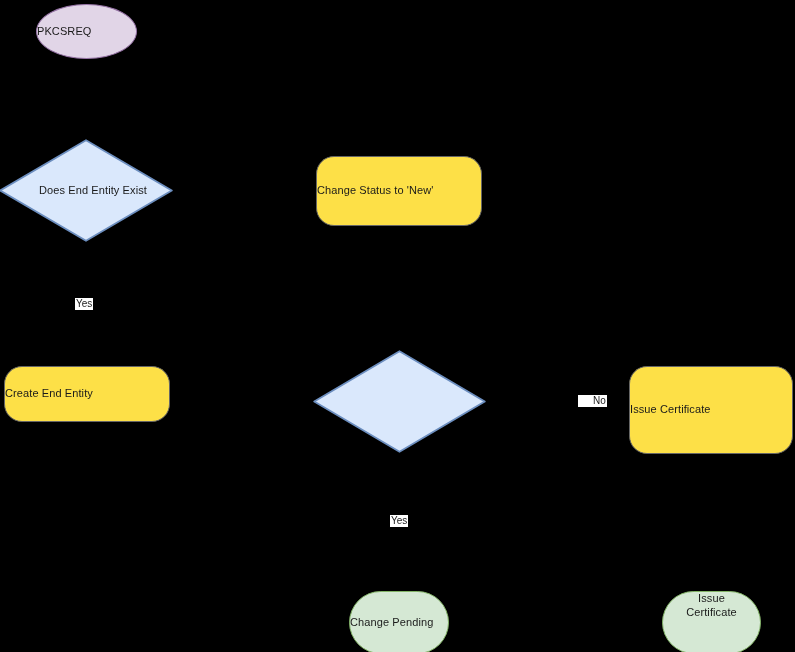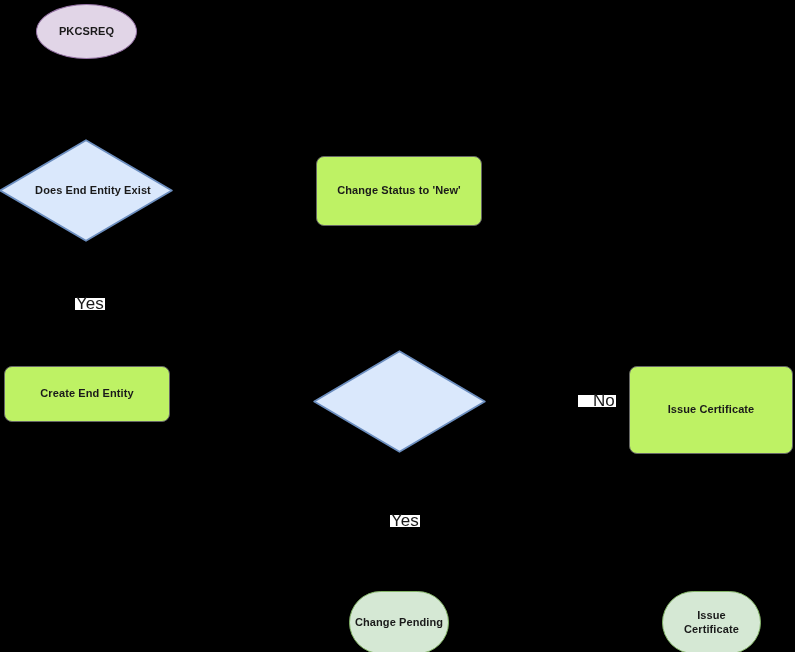--- a/index.html
+++ b/index.html
@@ -14,24 +14,24 @@
     background: #000000;
     overflow: hidden;
     font-family: "Liberation Sans", sans-serif;
   }
 
   .node {
     position: absolute;
     box-sizing: border-box;
     display: flex;
     align-items: center;
-    justify-content: center;
+    justify-content: flex-start;
     text-align: center;
     color: #1a1a1a;
-    font-weight: bold;
+    font-weight: normal;
     font-size: 11px;
     line-height: 1.25;
     letter-spacing: 0.1px;
   }
 
   
   .n-start {
     background: #e1d5e7;
     border: 1.6px solid #9673a6;
     border-radius: 50%;
@@ -39,23 +39,23 @@
 
   
   .n-end {
     background: #d5e8d4;
     border: 1.8px solid #82b366;
     border-radius: 34px;
   }
 
   
   .n-process {
-    background: #bef264;
+    background: #fde047;
     border: 1.6px solid #666666;
-    border-radius: 8px;
+    border-radius: 18px;
   }
 
   
   .n-decision {
     background: transparent;
     border: none;
   }
   .n-decision svg {
     position: absolute;
     left: 0;
@@ -72,21 +72,21 @@
     box-sizing: border-box;
     white-space: nowrap;
   }
 
   
   .edge-label {
     position: absolute;
     background: #ffffff;
     color: #1a1a1a;
     font-family: "Liberation Sans", sans-serif;
-    font-size: 17px;
+    font-size: 10px;
     font-weight: normal;
     line-height: 12px;
     padding: 0 1px;
     white-space: nowrap;
   }
 </style>
 </head>
 <body>
 
 <div id="canvas">

